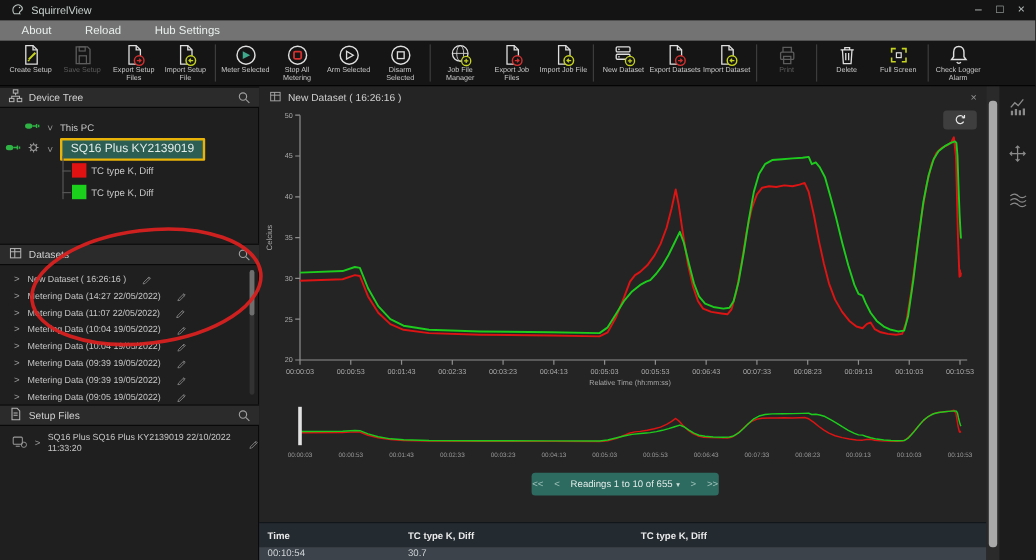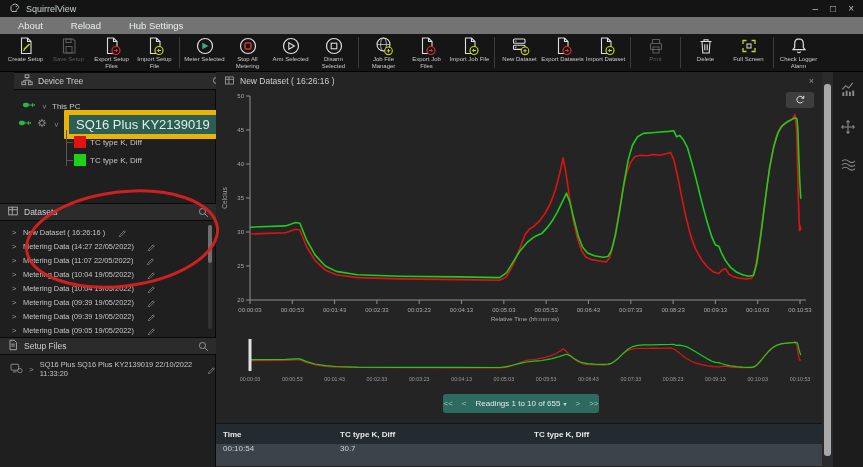--- a/index.html
+++ b/index.html
@@ -29,24 +29,24 @@
 
   
   .left-col { position:absolute; left:0; top:72px; width:216px; height:395px; background:#1f1f1f;
               border-right:1px solid #0a0a0a; }
   .panel { position:absolute; left:0; width:216px; }
   .panel-header { height:18px; background:#2b2b2b; border-top:1px solid #090909; border-bottom:1px solid #090909;
                   display:flex; align-items:center; gap:5px; padding:0 7px; color:#d0d0d0; font-size:8.5px; }
   .panel-header .sp { margin-left:auto; display:flex; }
 
   .tree { position:relative; padding-top:7px; font-size:8px; color:#c6c6c6; }
-  .tree-row { display:flex; align-items:center; height:18px; gap:4px; padding-left:8px; position:relative; }
+  .tree-row { display:flex; align-items:center; height:18px; gap:4px; padding-left:20px; position:relative; }
   .chev-down { display:inline-block; transform:rotate(90deg); font-size:8px; color:#9a9a9a; width:8px; text-align:center; }
   .chev-right { display:inline-block; font-size:8px; color:#9a9a9a; width:8px; text-align:center; }
-  .dev-box { background:#2d5e54; border:5px solid #eab308; color:#e2ece9; font-size:13px;
+  .dev-box { background:#2d5e54; border:2px solid #eab308; color:#e2ece9; font-size:10px;
              padding:2px 7px; border-radius:1px; }
   .swatch { width:12px; height:12px; display:inline-block; }
   .branch { position:absolute; border-left:1px solid #555; width:1px; }
   .branch-h { position:absolute; border-top:1px solid #555; height:1px; }
 
   .list { font-size:7.4px; color:#c6c6c6; }
   .list-item { display:flex; align-items:center; height:14px; gap:5px; padding-left:10px; }
   .list-item .pencil { margin-left:8px; display:flex; }
 
   .vscroll-sm { position:absolute; right:4px; top:22px; width:4px; height:104px; background:#323232; border-radius:2px; }
@@ -66,21 +66,21 @@
   
   .pager { position:absolute; left:443px; top:394px; width:156px; height:19px; background:#2d6b61;
            border-radius:3px; display:flex; align-items:center; justify-content:center; gap:9px;
            color:#e2ebe8; font-size:8px; }
   .pager .nav { color:#9fc2b9; cursor:default; }
   .pager .lbl { display:flex; gap:3px; align-items:center; }
 
   
   .dtable { position:absolute; left:216px; top:423px; width:606px; height:44px; font-size:8px; }
   .dtable .hrow { display:flex; height:21px; background:#232a30; border-top:1px solid #11161a;
-                  align-items:center; color:#e9e9e9; font-weight:bold; }
+                  align-items:center; color:#e9e9e9; font-weight:bold;margin-top:12px; }
   .dtable .drow { display:flex; height:22px; background:#3c434a; color:#ced3d6; }
   .dtable .c { padding-left:7px; }
 
   
   .vscroll { position:absolute; left:822px; top:72px; width:11px; height:395px; background:#2a2a2a; }
   .vscroll .thumb { position:absolute; left:2px; top:12px; width:7px; height:372px; background:#a9a9a9; border-radius:3px; }
   .right-strip { position:absolute; left:833px; top:72px; width:30px; height:395px; background:#1c1c1c;
                  display:flex; flex-direction:column; align-items:center; gap:18px; padding-top:8px; }
 
   .overlay { position:absolute; left:0; top:0; width:863px; height:467px; pointer-events:none; z-index:60; }
@@ -321,21 +321,21 @@
                 <path d="M9.4 15.6 a1.7 1.7 0 0 0 3.2 0"></path>
               </g>
             </svg>
           </div>
           <div class="lb">Check Logger Alarm</div>
         </div>
       </div>
     </div>
 
   <div class="left-col">
-    <div class="panel" style="top:0; height:131px;margin-left:14px;">
+    <div class="panel" style="top:0; height:131px;">
       <div class="panel-header">
         <span>
           <svg width="12" height="12" viewBox="0 0 14 14">
               <g fill="none" stroke="#b5b5b5" stroke-width="1">
                 <rect x="4.8" y="1" width="4.4" height="3.2"></rect>
                 <rect x="1" y="9.3" width="4.4" height="3.2"></rect>
                 <rect x="8.6" y="9.3" width="4.4" height="3.2"></rect>
                 <path d="M7 4.2 v2.1 M3.2 9.3 v-2 h7.6 v2"></path>
               </g>
             </svg>

